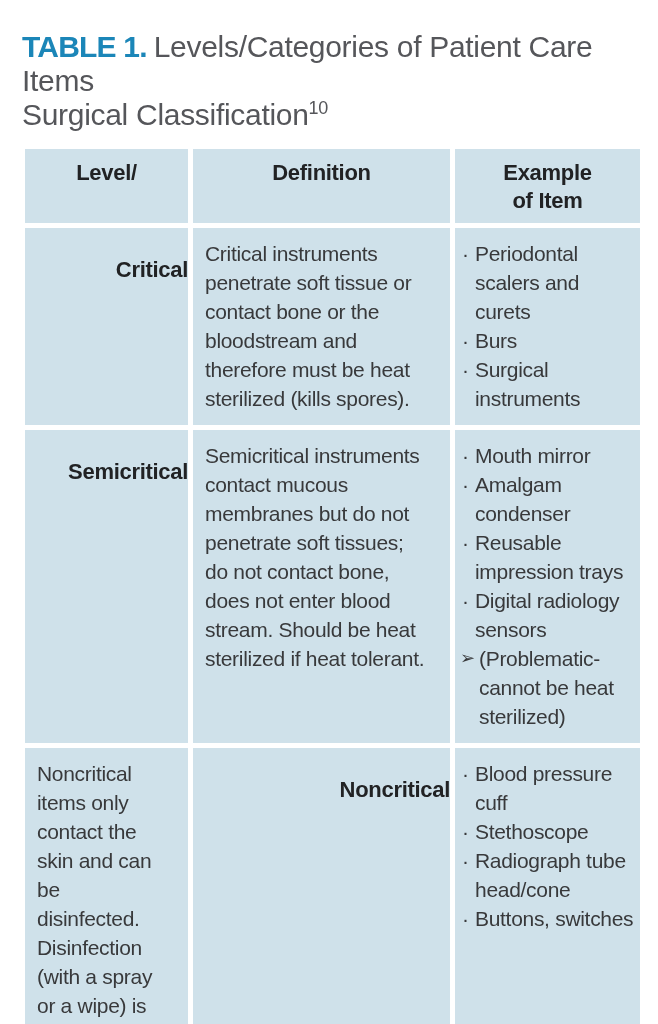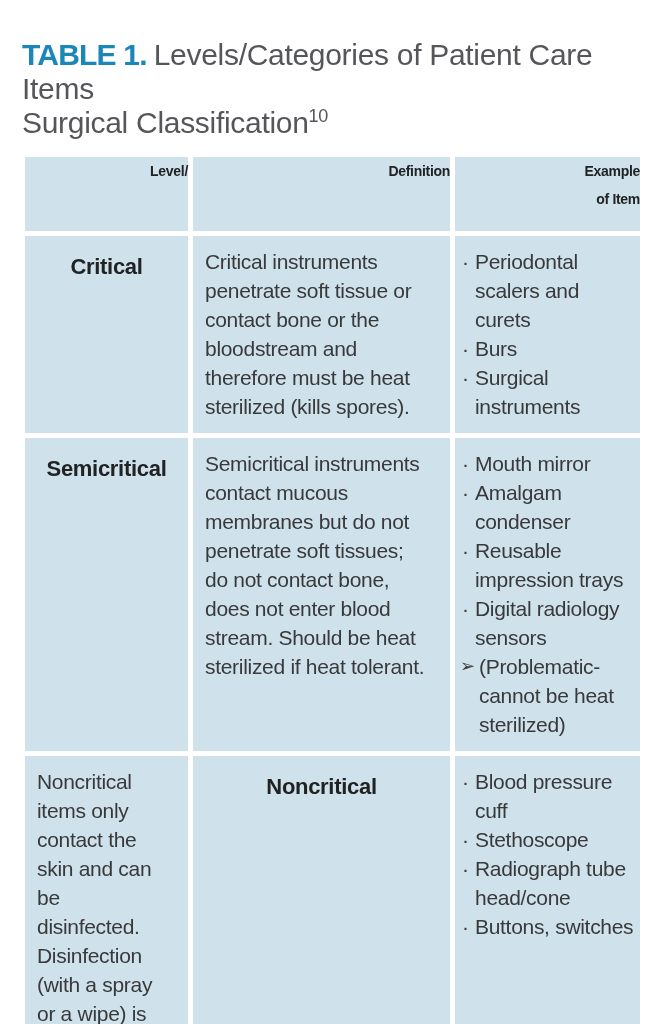--- a/index.html
+++ b/index.html
@@ -9,21 +9,21 @@
     height: 1024px;
     background: #ffffff;
     font-family: "Liberation Sans", "DejaVu Sans", sans-serif;
     color: #3a3b3d;
     padding: 30px 18px 0 22px;
     overflow: hidden;
   }
 
   
   .title {
-    margin: 8px 0 17px 0;
+    margin: 0 0 17px 0;
     font-size: 30px;
     line-height: 34px;
     font-weight: 400;
     color: #55565a;
     letter-spacing: -0.3px;
   }
   .title .t-label {
     color: #1b86b8;
     font-weight: 700;
     letter-spacing: -0.8px;
@@ -43,32 +43,33 @@
     margin-left: 3px;
   }
   .cell {
     background: #cfe1ea;
     font-size: 21px;
     line-height: 29px;
     letter-spacing: -0.3px;
   }
   .th {
     min-height: 74px;
-    text-align: right;
-    font-weight: 700;
-    font-size: 14px;
+    text-align: center;
+    font-weight: 700;
+    font-size: 22px;
     line-height: 28px;
     color: #212224;
+    padding-top: 10px;
   }
   .level {
-    text-align: center;
+    text-align: right;
     font-weight: 700;
     font-size: 22px;
     color: #212224;
-    padding-top: 16px;
+    padding-top: 27px;
   }
   .def {
     padding: 11px 25px 12px 12px;
     color: #38393b;
   }
   .examples {
     padding: 11px 4px 12px 7px;
     color: #38393b;
   }
   .ex { display: flex; }

